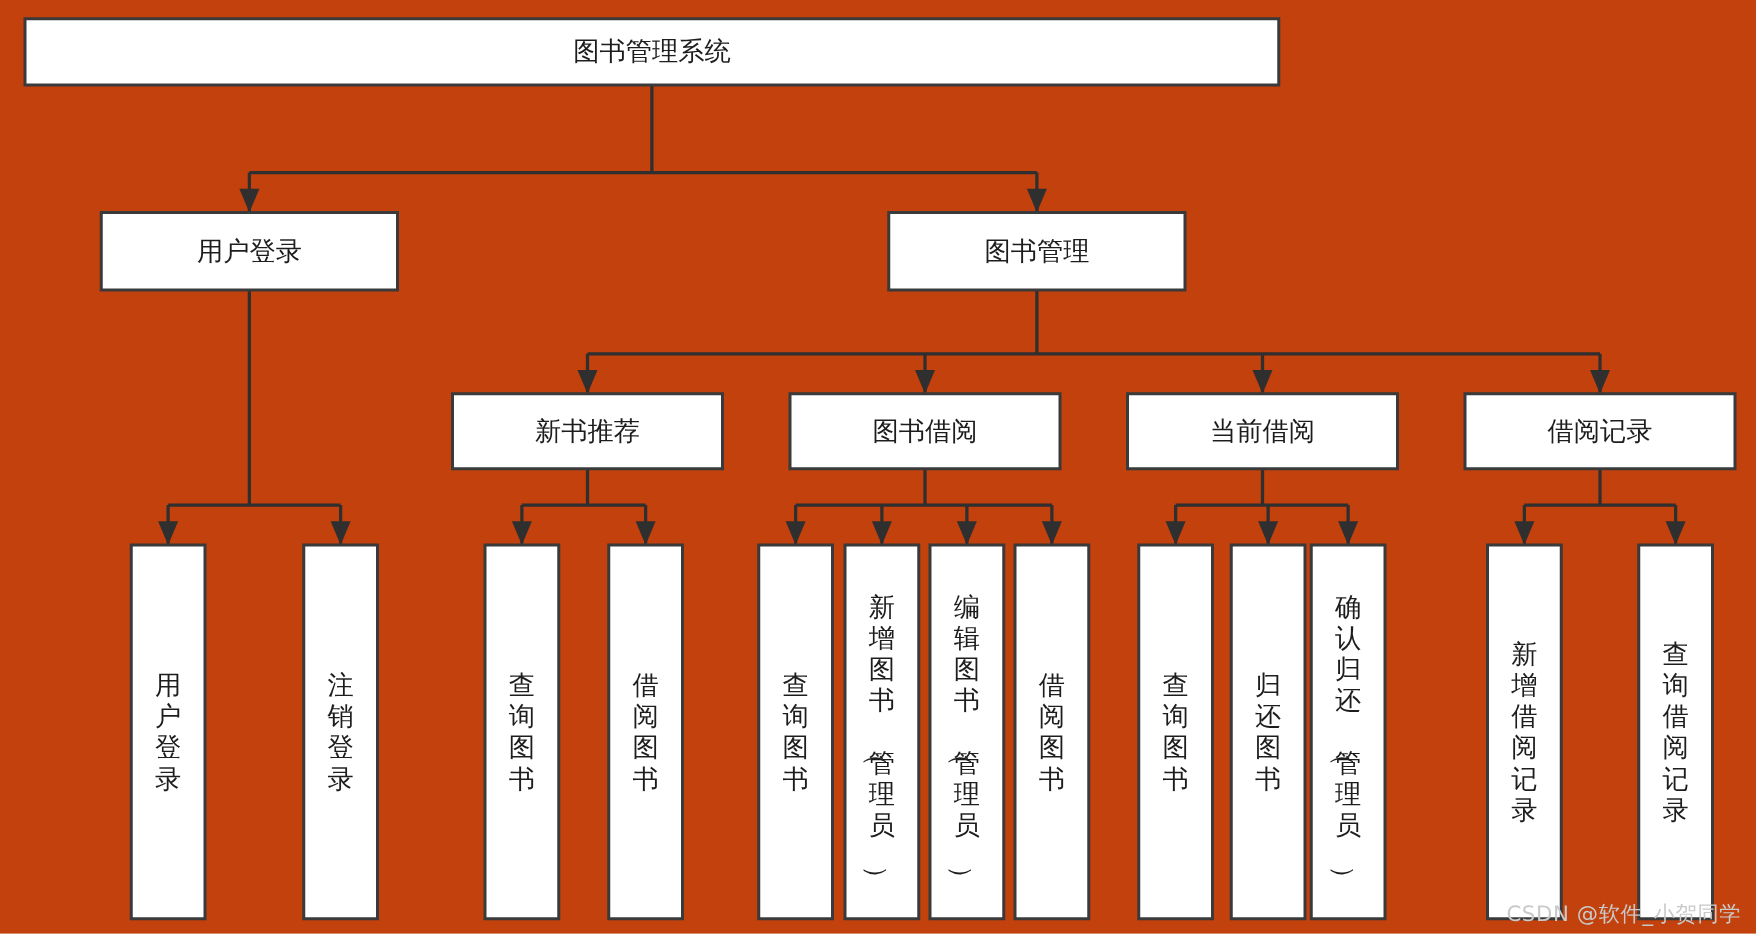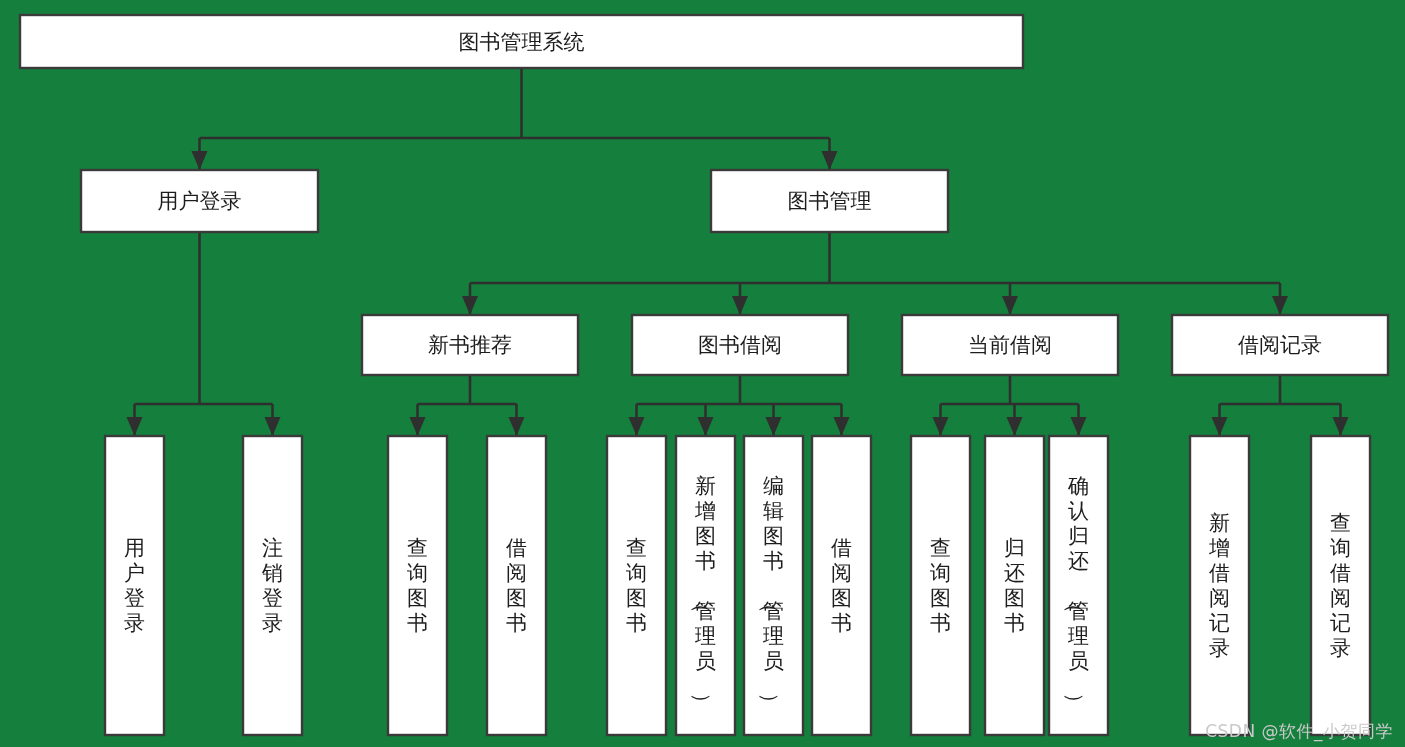--- a/index.html
+++ b/index.html
@@ -8,21 +8,21 @@
     padding: 0;
     background: #ffffff;
   }
   body {
     font-family: "DejaVu Sans", "Liberation Sans", sans-serif;
   }
   #diagram-root {
     position: relative;
     width: 1405px;
     height: 747px;
-    background: #15803d;
+    background: #c2410c;
     overflow: hidden;
   }
   svg.diagram-canvas {
     position: absolute;
     left: 0;
     top: 0;
     width: 1405px;
     height: 747px;
     display: block;
   }

